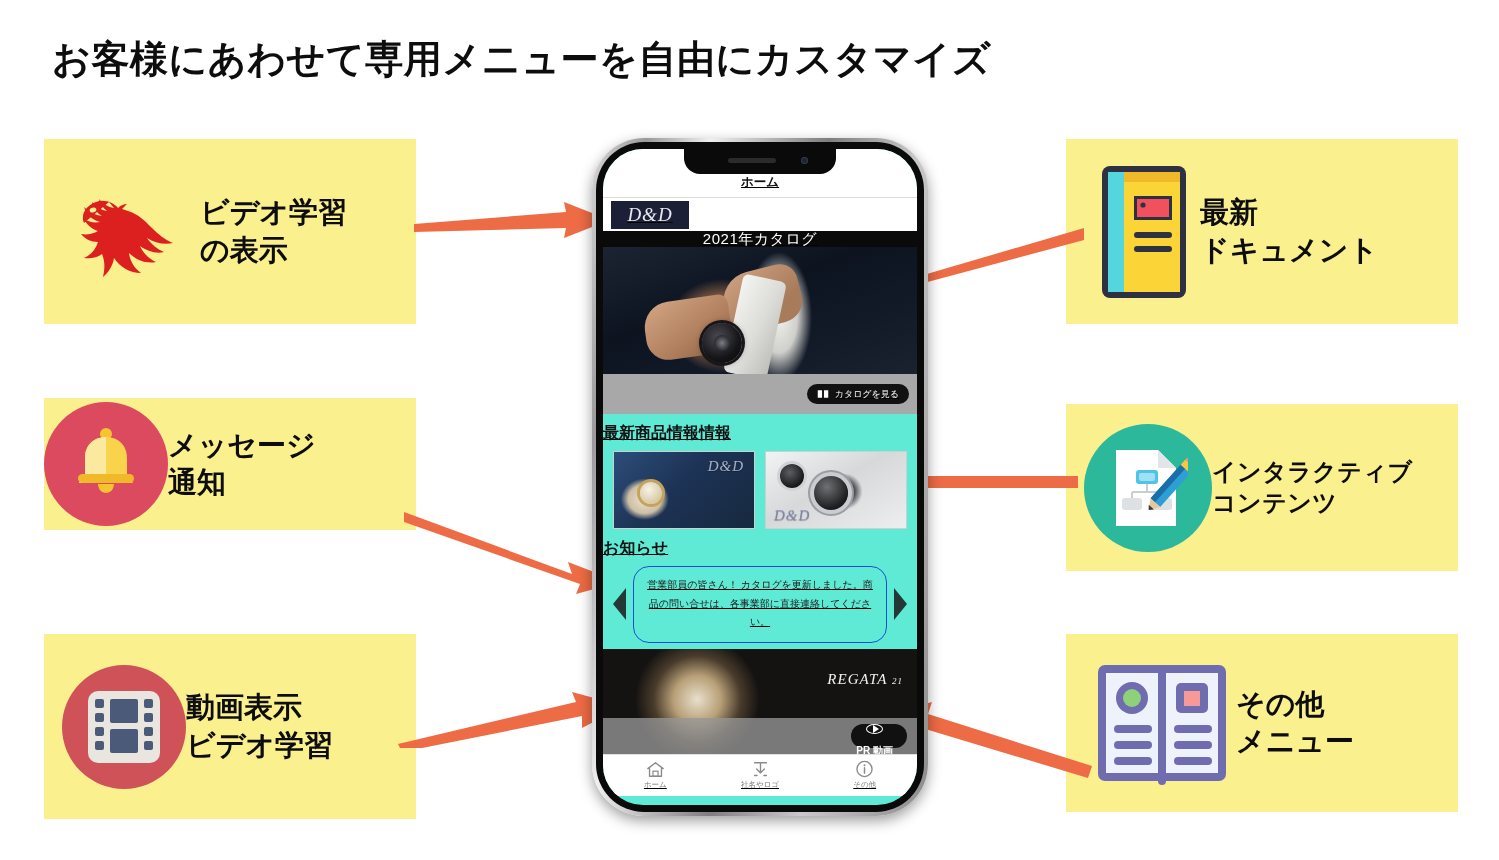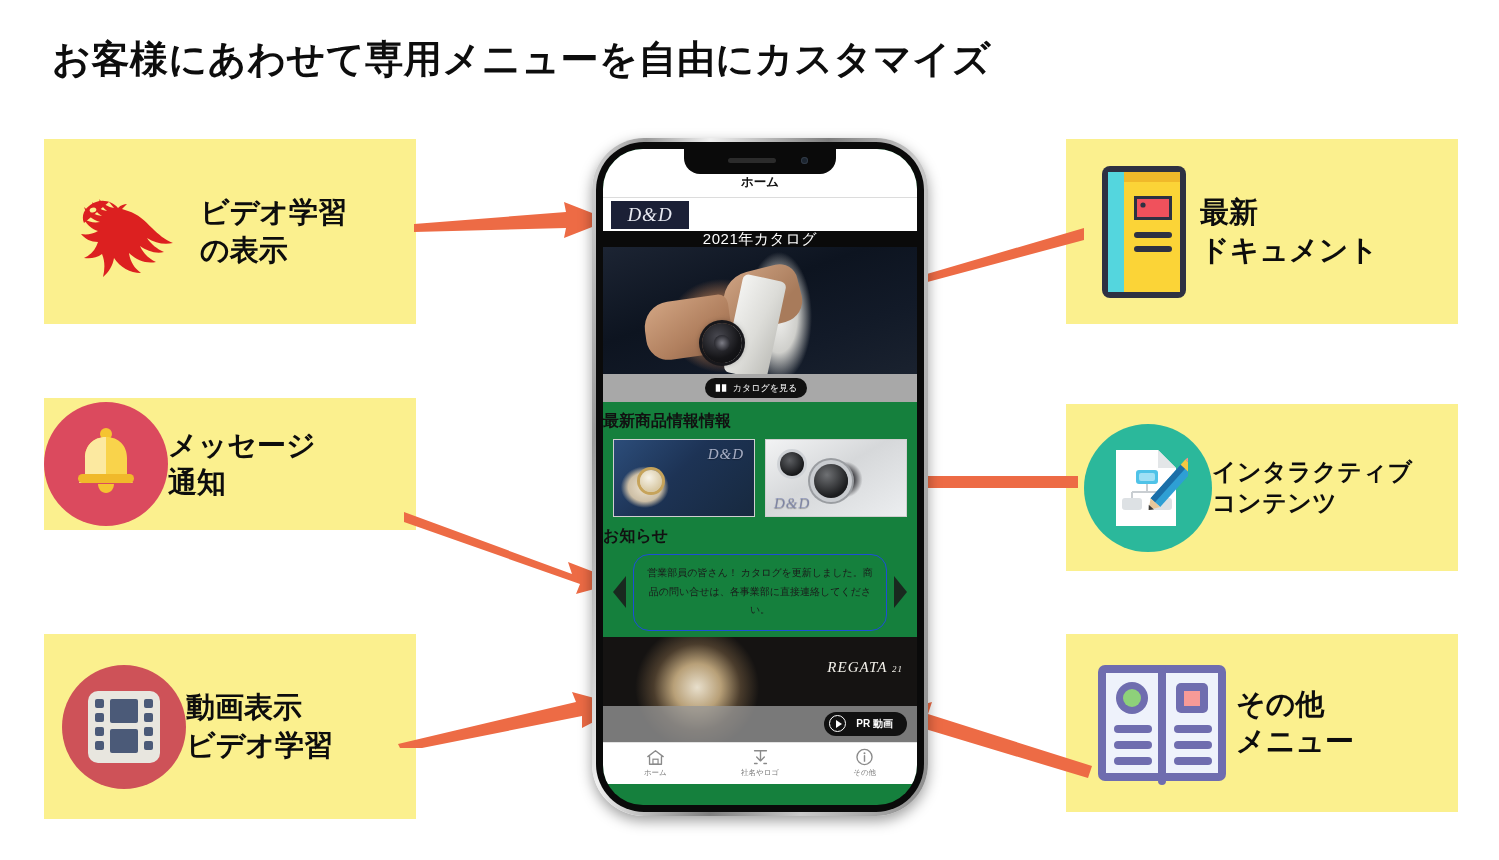--- a/index.html
+++ b/index.html
@@ -59,21 +59,21 @@
     border-radius: 52px;
     background: linear-gradient(100deg,#d8d8d8 0%,#9a9a9a 12%,#efefef 26%,#7e7e7e 52%,#c9c9c9 72%,#8b8b8b 100%);
     box-shadow: 0 5px 14px rgba(0,0,0,.38);
   }
   .phone-body {
     position: absolute; left: 4px; top: 4px; right: 4px; bottom: 4px;
     border-radius: 48px; background: #0a0a0a;
   }
   .phone-screen {
     position: absolute; left: 11px; top: 11px; right: 11px; bottom: 11px;
-    border-radius: 40px; background: #15803d; overflow: hidden;
+    border-radius: 40px; background: #5eead4; overflow: hidden; text-decoration: underline;
   }
   .notch {
     position: absolute; left: 50%; transform: translateX(-50%); top: 0;
     width: 152px; height: 25px; background: #0a0a0a;
     border-bottom-left-radius: 16px; border-bottom-right-radius: 16px;
     z-index: 30;
   }
   .notch .speaker {
     position: absolute; left: 44px; top: 9px; width: 48px; height: 5px;
     border-radius: 3px; background: #2b2b2b;
@@ -130,22 +130,22 @@
     position:absolute; left: 42px; top: 52px; width: 86px; height: 58px;
     background: linear-gradient(150deg,#d3a684 0%, #b07f5e 60%, #8c6046 100%);
     border-radius: 26px 10px 16px 22px; transform: rotate(-8deg);
   }
   .hero .arm {
     position:absolute; left: 120px; top: 22px; width: 78px; height: 58px;
     background: linear-gradient(150deg,#cfa383 0%, #a87b5b 70%);
     border-radius: 30px 18px 22px 12px; transform: rotate(-14deg);
   }
   .catalog-strip {
-    height: 28px; background:#a8a8a8; display:flex; align-items:center;
-    justify-content:center; padding-right:8px;
+    height: 40px; background:#a8a8a8; display:flex; align-items:center;
+    justify-content:flex-end; padding-right:8px;
   }
   .btn-dark {
     background:#111; color:#fff; border-radius: 13px;
     height: 20px; padding: 0 10px; display:flex; align-items:center; gap:6px;
     font-size: 9px; white-space:nowrap;
   }
   .sec-title {
     text-align:left; font-size: 16px; font-weight:bold; color:#111;
     padding: 9px 0 7px;
   }
@@ -214,21 +214,21 @@
   }
   .video .regata small { font-size: 9px; }
   .video-strip {
     position:absolute; left:0; right:0; bottom: 0; height: 36px;
     background: rgba(150,150,150,.78);
     display:flex; align-items:center; justify-content:flex-end; padding-right: 10px;
   }
   .btn-video {
     background:#111; color:#fff; border-radius: 14px; height: 24px;
     padding: 0 14px 0 5px; display:flex; align-items:center; gap:10px;
-    font-size: 10px; font-weight:bold;
+    font-size: 10px; font-weight:bold;flex-direction:column;
   }
   .play-ring {
     width: 17px; height: 17px; border-radius:50%; border: 1.6px solid #fff;
     display:flex; align-items:center; justify-content:center;
   }
   .play-ring i {
     width:0;height:0;border-top:4px solid transparent;border-bottom:4px solid transparent;
     border-left: 6px solid #fff; margin-left:2px;
   }
   .tabbar {

